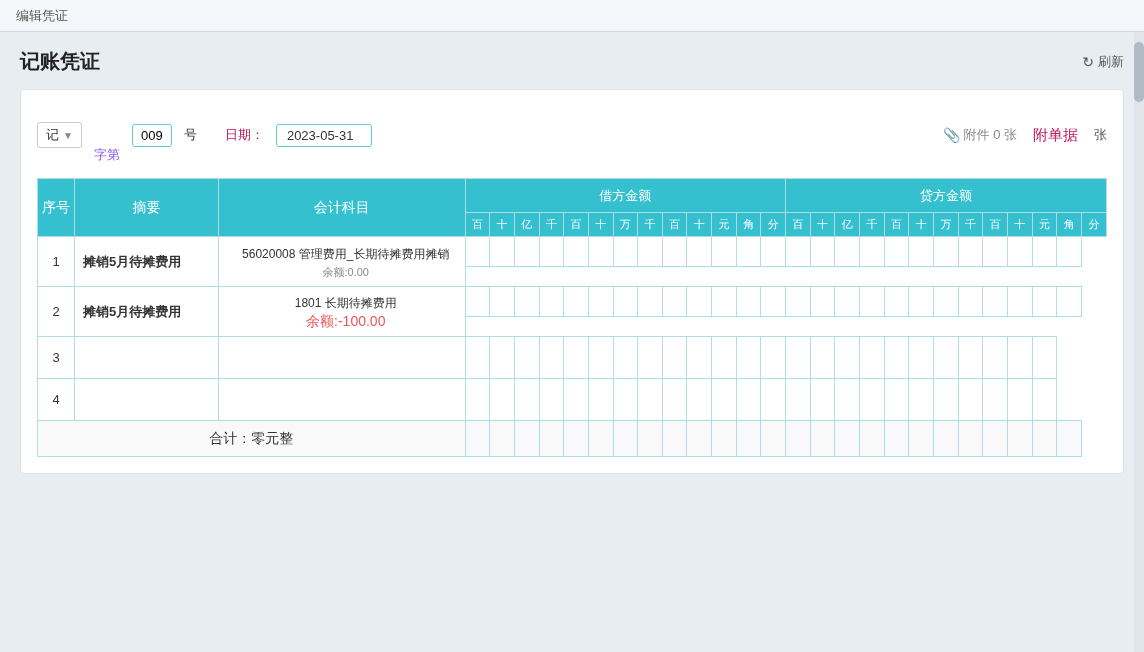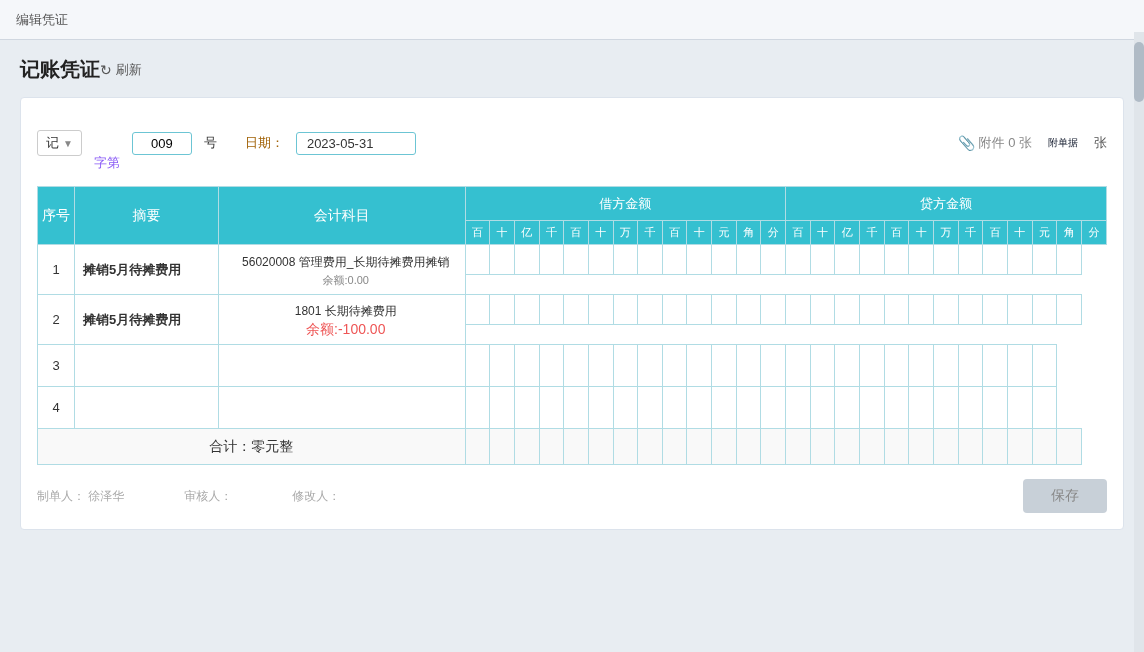--- a/index.html
+++ b/index.html
@@ -11,32 +11,32 @@
       width: 1144px;
       height: 652px;
       overflow: hidden;
     }
     .title-bar {
       background: #f5f7fa;
       border-bottom: 1px solid #d0d7e0;
       padding: 6px 16px;
       font-size: 13px;
       color: #555;
-      height: 40px;
+      height: 32px;
       display: flex;
       align-items: center;
     }
     .main-content {
       padding: 16px 20px;
       height: calc(652px - 32px);
       overflow-y: auto;
     }
     .page-header {
       display: flex;
-      justify-content: flex-start;
+      justify-content: space-between;
       align-items: center;
       margin-bottom: 14px;
     }
     .page-title {
       font-size: 20px;
       font-weight: bold;
       color: #222;
     }
     .refresh-btn {
       display: flex;
@@ -79,58 +79,58 @@
       color: #888;
     }
     .zi-label {
       color: #8b5cf6;
       margin-top: 40px;
     }
     .zi-no-input {
       border: 1px solid #6cc5d4;
       border-radius: 3px;
       padding: 3px 8px;
-      width: 60px;
+      width: 40px;
       text-align: center;
       outline: none;
       font-size: 13px;
     }
     .date-label {
-      color: #a16207;
+      color: #be185d;
       margin-left: 16px;
     }
     .date-input {
       border: 1px solid #6cc5d4;
       border-radius: 3px;
       padding: 3px 10px;
       font-size: 13px;
       outline: none;
       color: #333;
-      width: 120px;
+      width: 96px;
     }
     .header-right {
       margin-left: auto;
       display: flex;
       align-items: center;
       gap: 16px;
     }
     .attach-link {
       color: #888;
       font-size: 13px;
       display: flex;
       align-items: center;
       gap: 3px;
       cursor: pointer;
     }
     .attach-link .attach-icon {
       font-size: 14px;
     }
     .fujudan-link {
-      color: #0f172a;
-      font-size: 10px;
+      color: #be185d;
+      font-size: 15px;
       cursor: pointer;
     }
     .zhang-text {
       color: #555;
       font-size: 13px;
     }
     
     .voucher-table {
       width: 100%;
       border-collapse: collapse;
@@ -494,35 +494,18 @@
           <td class="digit-col"></td>
           <td class="digit-col"></td>
           <td class="digit-col"></td>
           <td class="digit-col"></td>
           <td class="digit-col"></td>
           <td class="digit-col"></td>
         </tr>
       </tbody>
     </table>
 
-    <div class="footer-row">
-      <span>
-        <span class="field-label">制单人：</span>
-        <span>徐泽华</span>
-      </span>
-      <span>
-        <span class="field-label">审核人：</span>
-        <span></span>
-      </span>
-      <span>
-        <span class="field-label">修改人：</span>
-        <span></span>
-      </span>
-      <div class="footer-right">
-        <button class="save-btn">保存</button>
-      </div>
-    </div>
   </div>
 </div>
 
 <div class="scrollbar-area">
   <div class="scrollbar-thumb"></div>
 </div>
 
 </body></html>

